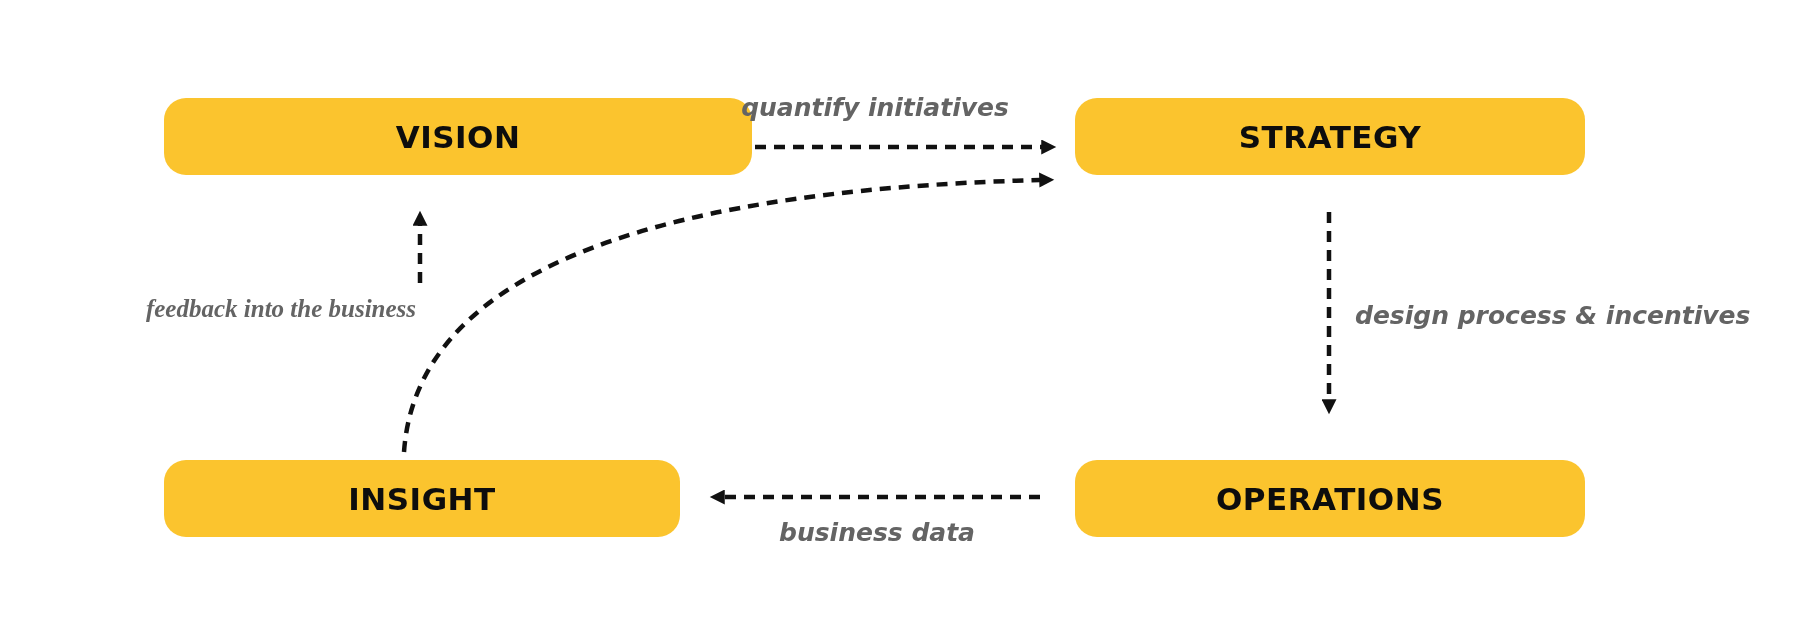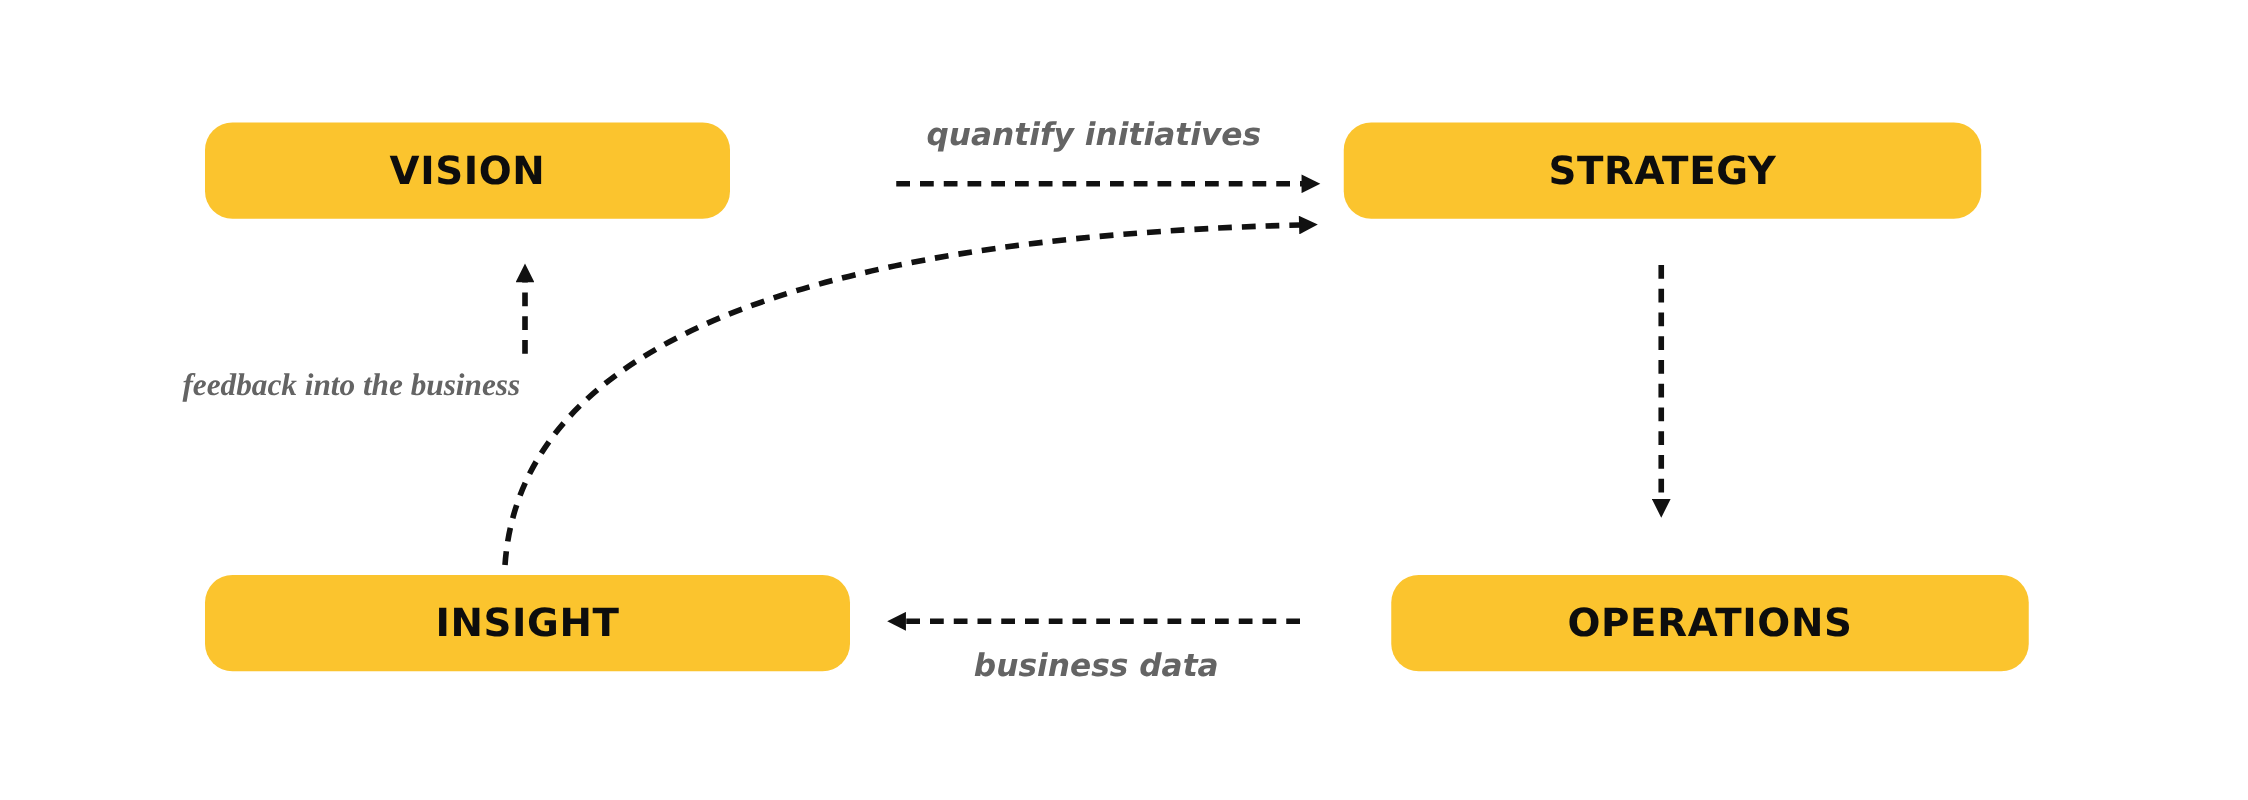--- a/index.html
+++ b/index.html
@@ -29,24 +29,24 @@
     display: flex;
     align-items: center;
     justify-content: center;
   }
   .node-label {
     font-size: 31px;
     font-weight: 800;
     letter-spacing: 0.5px;
     color: #0d0d0d;
   }
-  #node-vision     { left: 164px;  top: 98px;  width: 420px; }
+  #node-vision     { left: 164px;  top: 98px;  width: 588px; }
   #node-strategy   { left: 1075px; top: 98px;  width: 510px; }
   #node-insight    { left: 164px;  top: 460px; width: 516px; }
-  #node-operations { left: 1113px; top: 460px; width: 510px; }
+  #node-operations { left: 1075px; top: 460px; width: 510px; }
 
   .edge-label {
     position: absolute;
     font-style: italic;
     font-weight: 700;
     font-size: 25px;
     line-height: 30px;
     color: #646464;
     text-align: center;
     white-space: nowrap;
@@ -90,18 +90,19 @@
   <div class="node" id="node-insight">
     <span class="node-label">INSIGHT</span>
   </div>
 
   <div class="node" id="node-operations">
     <span class="node-label">OPERATIONS</span>
   </div>
 
   <div class="edge-label" id="label-quantify">quantify initiatives</div>
 
+  <div class="edge-label" id="label-design">design process &amp; incentives</div>
 
   <div class="edge-label" id="label-generate">business data</div>
 
   <div class="edge-label" id="label-feedback">feedback into the business</div>
 
 </div>
 
 </body></html>

